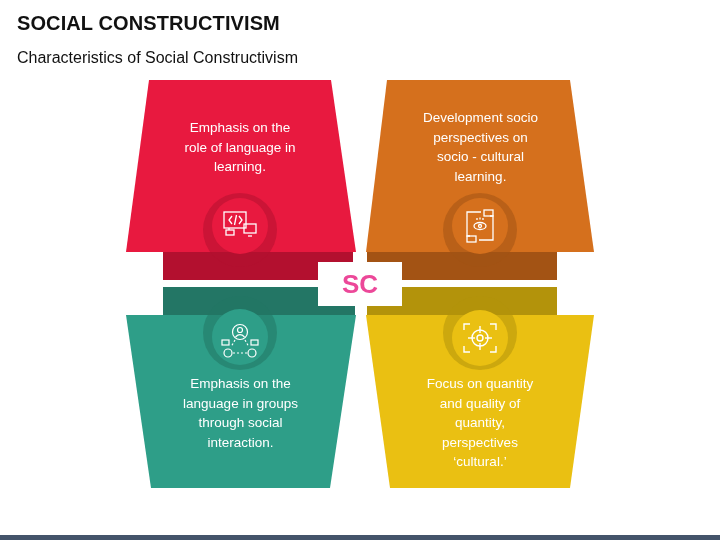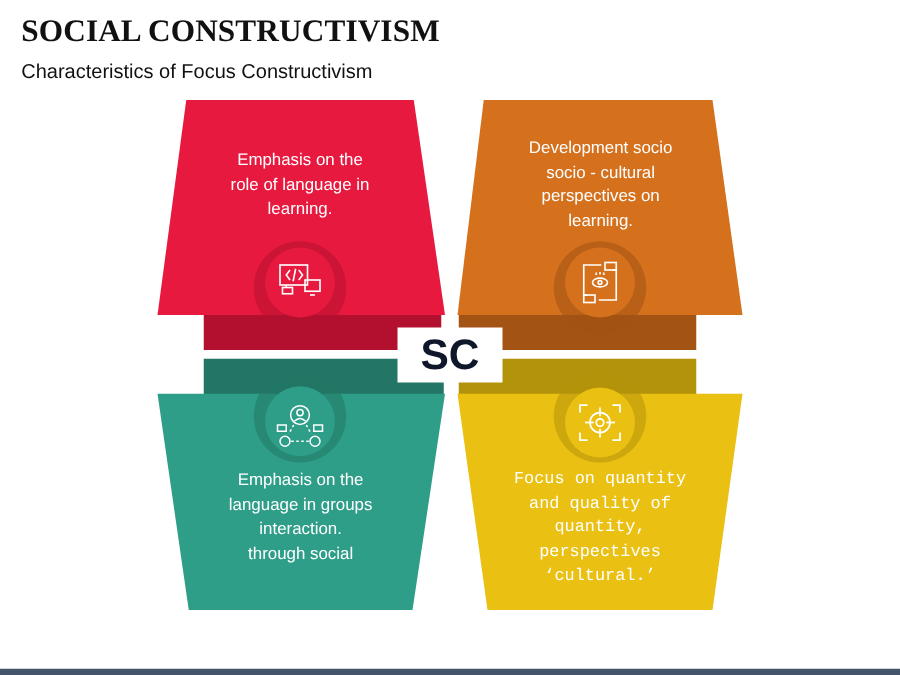--- a/index.html
+++ b/index.html
@@ -3,45 +3,45 @@
 <meta charset="utf-8">
 <style>
   html, body { margin: 0; padding: 0; }
   body {
     width: 720px; height: 540px; position: relative; overflow: hidden;
     background: #ffffff;
     font-family: "Liberation Sans", "DejaVu Sans", sans-serif;
   }
   .title {
     position: absolute; left: 17px; top: 12px;
-    font-size: 25px; font-weight: bold; color: #111; letter-spacing: 0.1px; font-family: Liberation Serif, serif;
+    font-size: 20px; font-weight: bold; color: #111; letter-spacing: 0.1px;
   }
   .subtitle {
     position: absolute; left: 17px; top: 49px;
     font-size: 16px; color: #111;
   }
   svg.diagram { position: absolute; left: 0; top: 0; }
   .card-text {
     position: absolute; text-align: center; color: #ffffff;
     font-size: 13.5px; line-height: 19.5px;
   }
   .center-label {
     position: absolute; left: 318px; top: 262px; width: 84px; height: 44px;
     display: flex; align-items: center; justify-content: center;
-    font-size: 34px; font-weight: bold; color: #0f172a;
+    font-size: 26px; font-weight: bold; color: #ec4899;
   }
   .bottom-bar {
     position: absolute; left: 0; top: 535px; width: 720px; height: 5px;
   }
 </style>
 </head>
 <body>
 
 <div class="title">SOCIAL CONSTRUCTIVISM</div>
-<div class="subtitle">Characteristics of Focus Constructivism</div>
+<div class="subtitle">Characteristics of Social Constructivism</div>
 
 <svg class="diagram" width="720" height="540" viewBox="0 0 720 540">
 
   <g>
     <rect x="163" y="250" width="190" height="30" fill="#B3102F"></rect>
     <polygon points="149,80 331,80 356,252 126,252" fill="#E8193F"></polygon>
     <circle cx="240" cy="230" r="37" fill="#B3102F" opacity="0.55"></circle>
     <rect x="203" y="252" width="74" height="0" fill="none"></rect>
     <circle cx="240" cy="226" r="28" fill="#E8193F"></circle>
     <g fill="none" stroke="#fff" stroke-width="1.3">
@@ -116,33 +116,33 @@
 </svg>
 
 <div class="card-text" style="left:170px; top:118px; width:140px;">
   <div>Emphasis on the</div>
   <div>role of language in</div>
   <div>learning.</div>
 </div>
 
 <div class="card-text" style="left:408px; top:108px; width:145px;">
   <div>Development socio</div>
+  <div>perspectives on</div>
   <div>socio - cultural</div>
-  <div>perspectives on</div>
   <div>learning.</div>
 </div>
 
 <div class="card-text" style="left:168px; top:374px; width:145px;">
   <div>Emphasis on the</div>
   <div>language in groups</div>
+  <div>through social</div>
   <div>interaction.</div>
-  <div>through social</div>
 </div>
 
-<div class="card-text" style="left:406px; top:374px; width:148px;font-family:Liberation Mono, monospace;">
+<div class="card-text" style="left:406px; top:374px; width:148px;">
   <div>Focus on quantity</div>
   <div>and quality of</div>
   <div>quantity,</div>
   <div>perspectives</div>
   <div>‘cultural.’</div>
 </div>
 
 <div class="center-label">SC</div>
 
 <div class="bottom-bar" style="background:#44546A;"></div>

